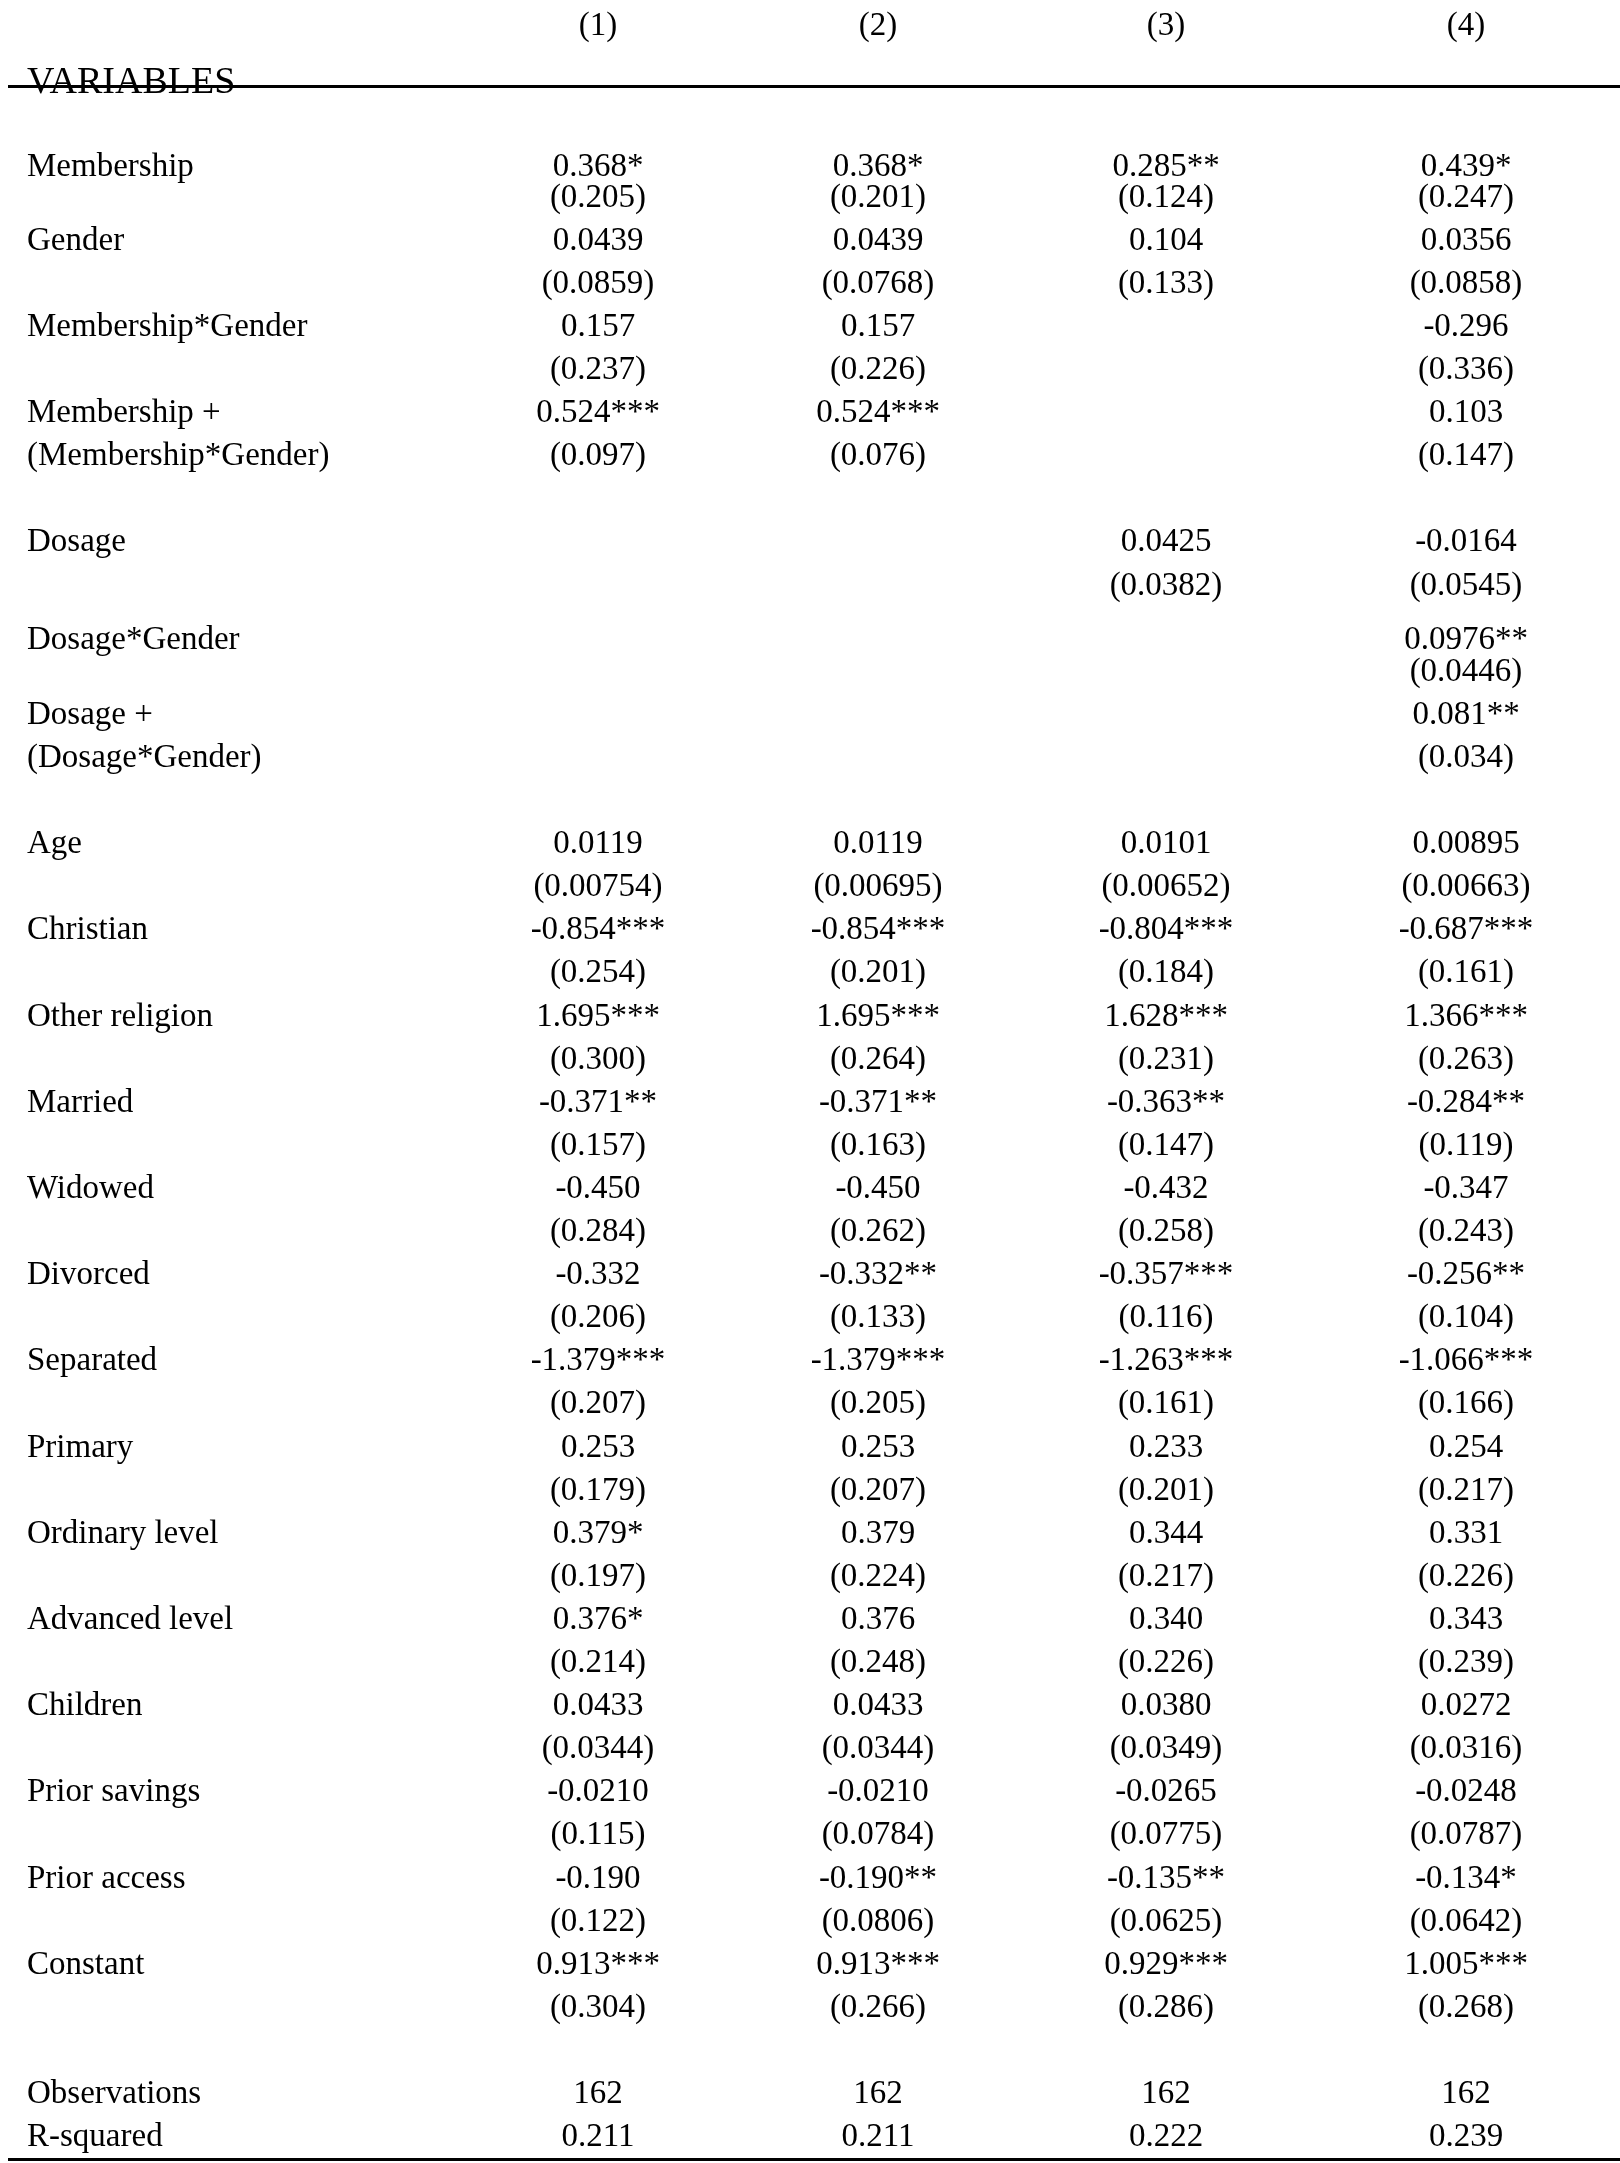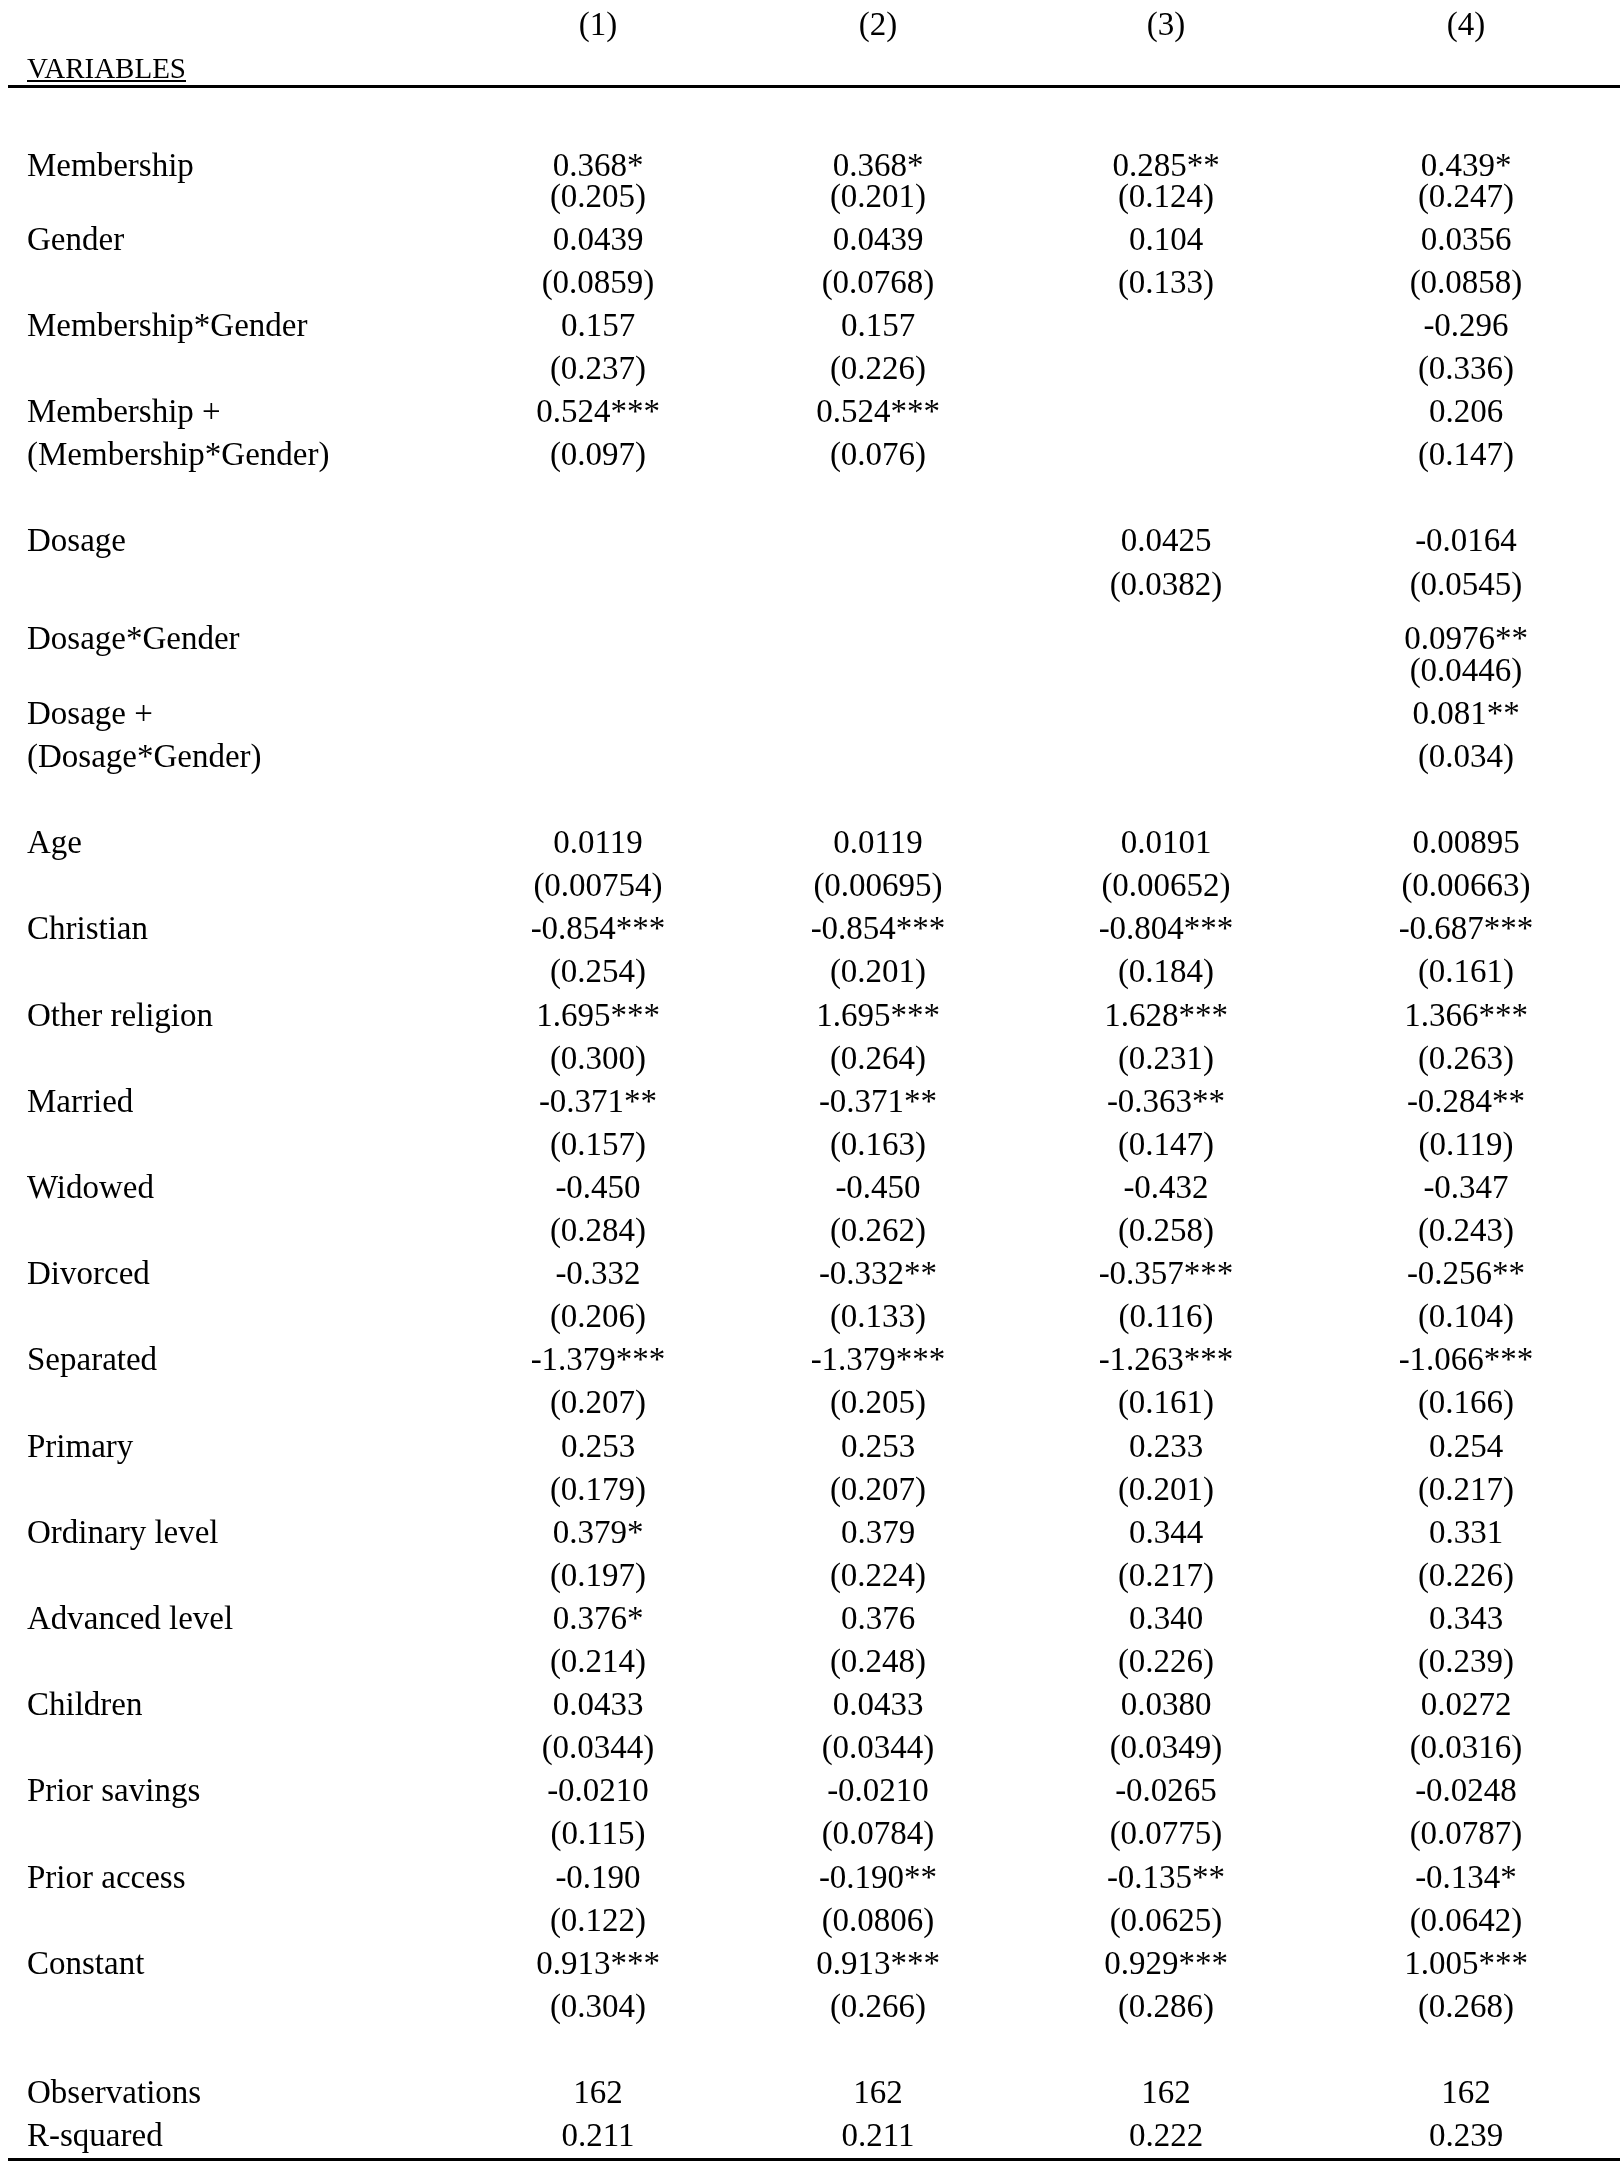--- a/index.html
+++ b/index.html
@@ -7,23 +7,22 @@
     width: 1620px; height: 2163px; position: relative; overflow: hidden;
     font-family: "Liberation Serif", "DejaVu Serif", serif;
     color: #000000;
   }
   #table { position: absolute; left: 0; top: 0; width: 1620px; height: 2163px; }
   .hdr-col {
     position: absolute; top: 4px; height: 40px; line-height: 40px;
     font-size: 33px; text-align: center; width: 300px; margin-left: -150px;
   }
   .var-hdr {
-    position: absolute; left: 27px; top: 48px; height: 40px; line-height: 40px;
-    font-size: 29px;
-    text-decoration: underline;
+    position: absolute; left: 27px; top: 60px; height: 40px; line-height: 40px;
+    font-size: 38px;
   }
   .rule { position: absolute; left: 8px; right: 0; height: 3px; background: #000; }
   .rule.top { top: 85px; }
   .rule.bottom { top: 2158px; }
   .row {
     position: absolute; left: 0; width: 1620px; height: 43px; line-height: 43px;
     font-size: 33px;
   }
   .label { position: absolute; left: 27px; top: 0; white-space: nowrap; }
   .cell {
@@ -86,21 +85,21 @@
         <span class="cell c1">(0.237)</span>
         <span class="cell c2">(0.226)</span>
         <span class="cell c3"></span>
         <span class="cell c4">(0.336)</span>
       </div>
       <div class="row" style="top: 390.1px;">
         <span class="label">Membership +</span>
         <span class="cell c1">0.524***</span>
         <span class="cell c2">0.524***</span>
         <span class="cell c3"></span>
-        <span class="cell c4">0.206</span>
+        <span class="cell c4">0.103</span>
       </div>
       <div class="row" style="top: 433.2px;">
         <span class="label">(Membership*Gender)</span>
         <span class="cell c1">(0.097)</span>
         <span class="cell c2">(0.076)</span>
         <span class="cell c3"></span>
         <span class="cell c4">(0.147)</span>
       </div>
       <div class="row" style="top: 519.4px;">
         <span class="label">Dosage</span>

